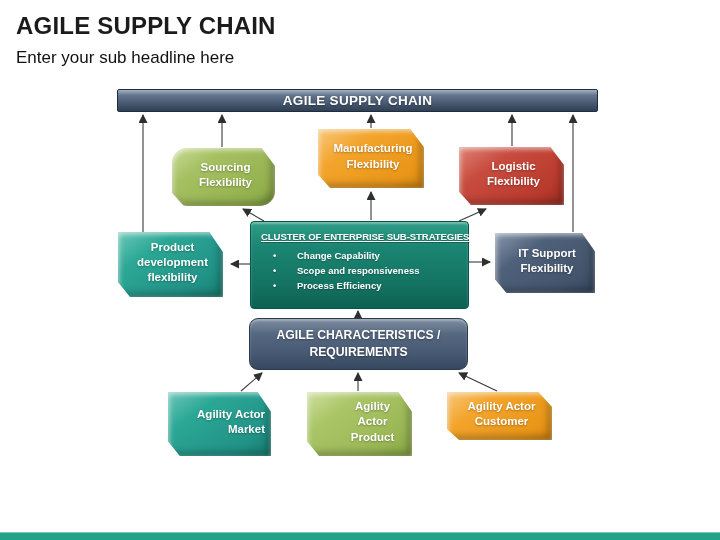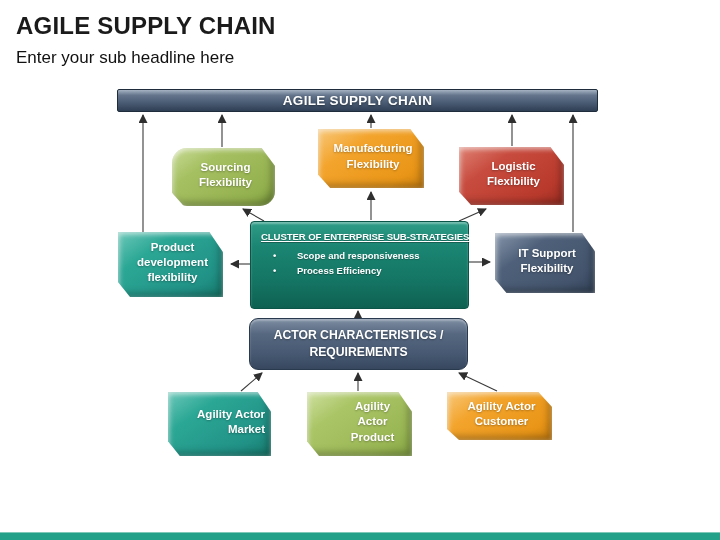--- a/index.html
+++ b/index.html
@@ -122,27 +122,28 @@
 
 <div class="hex c-red" style="left:459px;top:147px;width:105px;height:58px;">Logistic Flexibility</div>
 
 <div class="hex c-teal" style="left:118px;top:232px;width:105px;height:65px;">Product development flexibility</div>
 
 <div class="hex c-slate" style="left:495px;top:233px;width:100px;height:60px;">IT Support Flexibility</div>
 
 <div class="cluster">
   <p class="cluster-title">CLUSTER OF ENTERPRISE SUB-STRATEGIES</p>
   <ul class="cluster-list">
+    <li>Change Capability</li>
     <li>Scope and responsiveness</li>
     <li>Process Efficiency</li>
   </ul>
 </div>
 
 <div class="actor">
-  <span>ACTOR CHARACTERISTICS /</span>
+  <span>AGILE CHARACTERISTICS /</span>
   <span>REQUIREMENTS</span>
 </div>
 
 <div class="hex c-teal" style="left:168px;top:392px;width:103px;height:64px;text-align:right;">Agility Actor Market</div>
 
 <div class="hex c-lightgreen" style="left:307px;top:392px;width:105px;height:64px;padding-left:32px;">Agility Actor Product</div>
 
 <div class="hex c-orange" style="left:447px;top:392px;width:105px;height:48px;">Agility Actor Customer</div>
 
 <div class="bottom-bar"></div>

